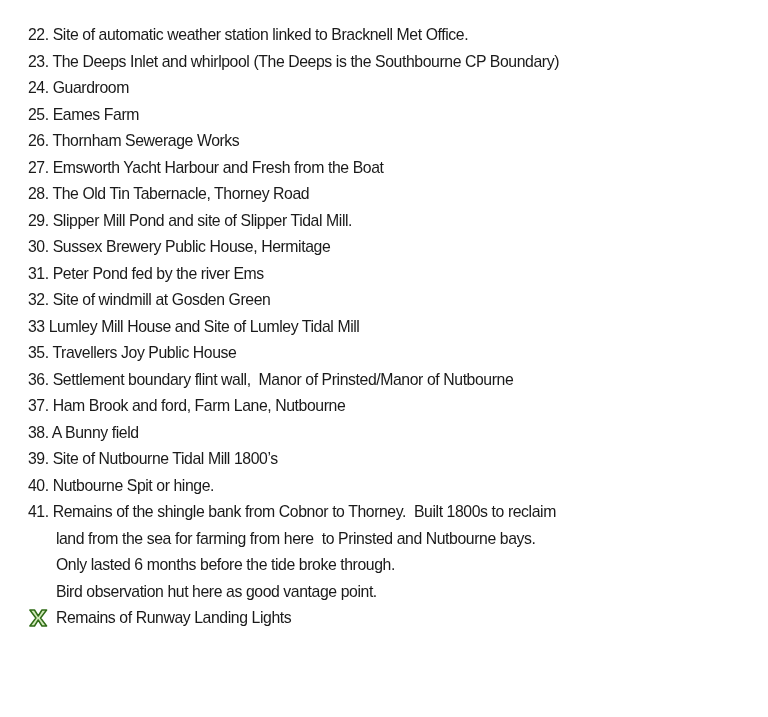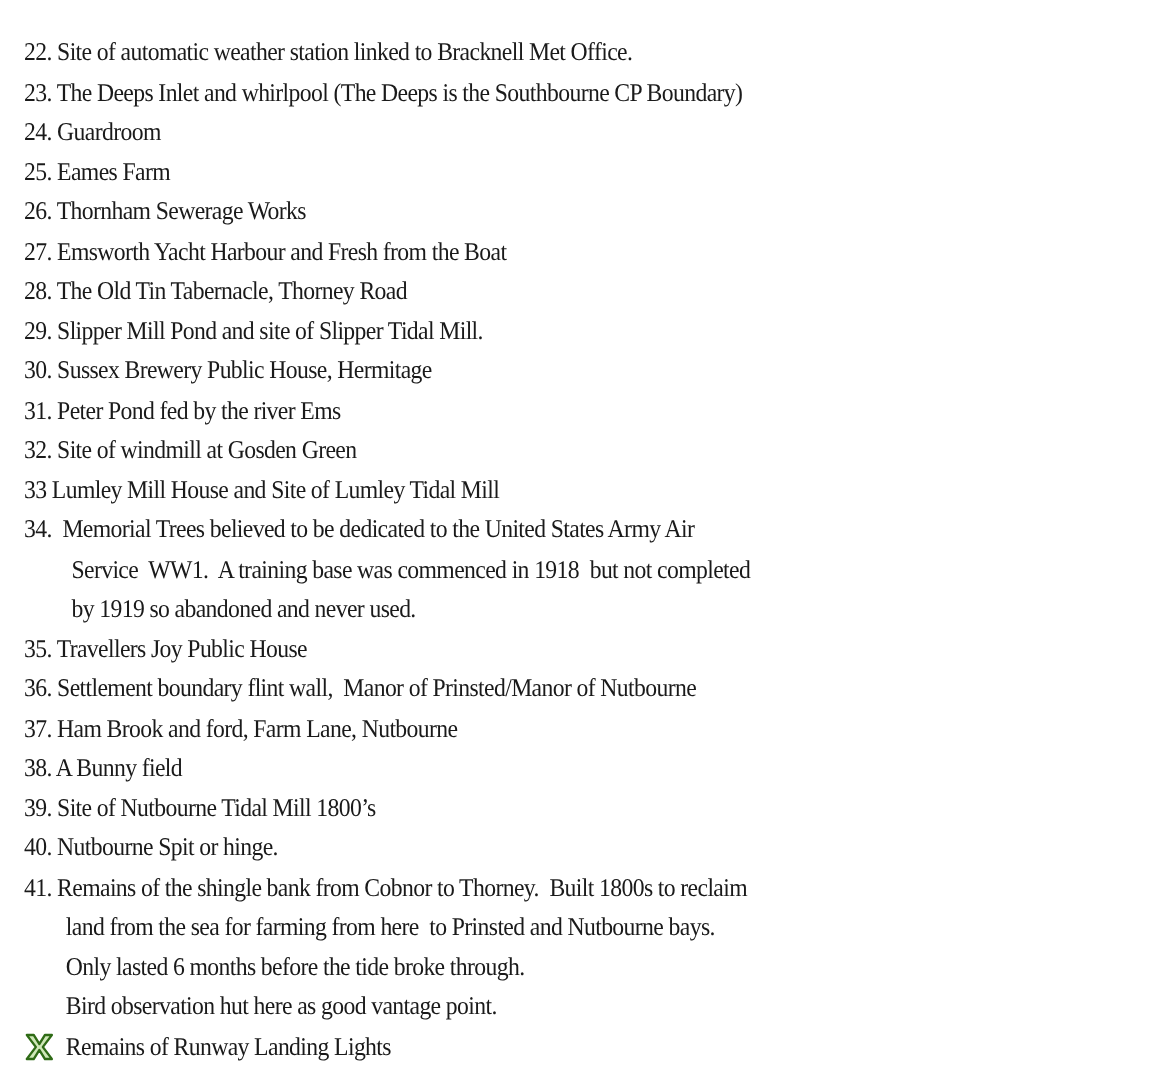--- a/index.html
+++ b/index.html
@@ -1,18 +1,18 @@
 <!DOCTYPE html>
 <html><head>
 <meta charset="utf-8">
 <style>
   html, body { margin: 0; padding: 0; background: #ffffff; }
   body { width: 768px; height: 717px; overflow: hidden; position: relative;
          font-family: "Liberation Sans", sans-serif; color: #1a1a1a; }
-  .doc { position: absolute; left: 16px; top: 22px; width: 740px; font-family: Liberation Serif, serif; }
+  .doc { position: absolute; left: 28px; top: 22px; width: 740px; }
   .line { font-size: 17px; line-height: 26.5px; white-space: pre; letter-spacing: -0.45px; transform: scaleX(0.93); transform-origin: left; }
   .cont { padding-left: 34px; }
   .cont41 { padding-left: 30px; }
   .legend { display: flex; align-items: center; }
   .xicon { width: 22px; height: 20px; margin-right: 8px; margin-left: 0px; }
 </style>
 </head>
 <body>
 
 <div class="doc">
@@ -21,25 +21,20 @@
   <div class="line"><span>24.</span> <span>Guardroom</span></div>
   <div class="line"><span>25.</span> <span>Eames Farm</span></div>
   <div class="line"><span>26.</span> <span>Thornham Sewerage Works</span></div>
   <div class="line"><span>27.</span> <span>Emsworth Yacht Harbour and Fresh from the Boat</span></div>
   <div class="line"><span>28.</span> <span>The Old Tin Tabernacle, Thorney Road</span></div>
   <div class="line"><span>29.</span> <span>Slipper Mill Pond and site of Slipper Tidal Mill.</span></div>
   <div class="line"><span>30.</span> <span>Sussex Brewery Public House, Hermitage</span></div>
   <div class="line"><span>31.</span> <span>Peter Pond fed by the river Ems</span></div>
   <div class="line"><span>32.</span> <span>Site of windmill at Gosden Green</span></div>
   <div class="line"><span>33</span> <span>Lumley Mill House and Site of Lumley Tidal Mill</span></div>
-  <div>
-    <div class="line"><span>34.</span> <span> Memorial Trees believed to be dedicated to the United States Army Air</span></div>
-    <div class="line cont">Service  WW1.  A training base was commenced in 1918  but not completed</div>
-    <div class="line cont">by 1919 so abandoned and never used.</div>
-  </div>
   <div class="line"><span>35.</span> <span>Travellers Joy Public House</span></div>
   <div class="line"><span>36.</span> <span>Settlement boundary flint wall,  Manor of Prinsted/Manor of Nutbourne</span></div>
   <div class="line"><span>37.</span> <span>Ham Brook and ford, Farm Lane, Nutbourne</span></div>
   <div class="line"><span>38.</span> <span>A Bunny field</span></div>
   <div class="line"><span>39.</span> <span>Site of Nutbourne Tidal Mill 1800’s</span></div>
   <div class="line"><span>40.</span> <span>Nutbourne Spit or hinge.</span></div>
   <div>
     <div class="line"><span>41.</span> <span>Remains of the shingle bank from Cobnor to Thorney.  Built 1800s to reclaim</span></div>
     <div class="line cont41">land from the sea for farming from here  to Prinsted and Nutbourne bays.</div>
     <div class="line cont41">Only lasted 6 months before the tide broke through.</div>

